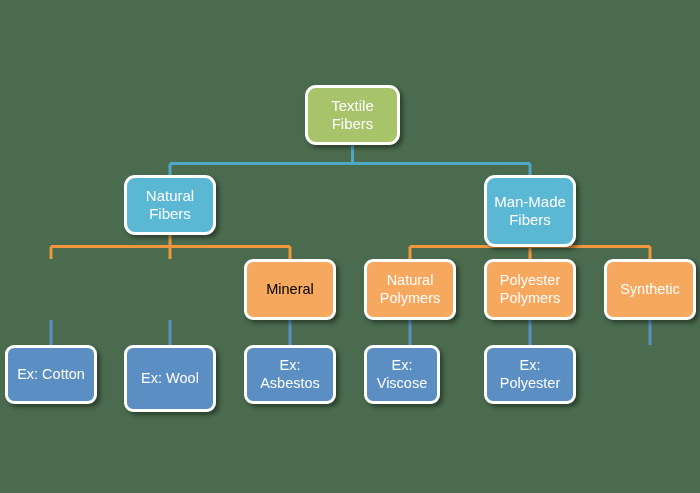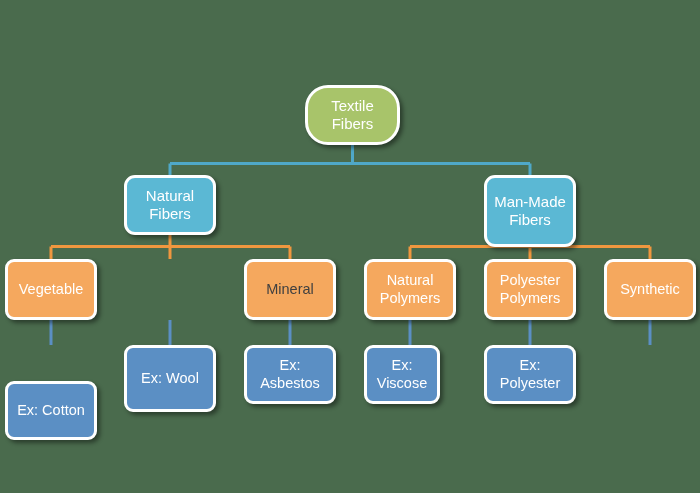--- a/index.html
+++ b/index.html
@@ -46,21 +46,21 @@
     color: #ffffff;
     line-height: 1.18;
     box-shadow: 3px 3px 4px rgba(0, 0, 0, 0.42);
     padding: 2px 4px;
     white-space: pre-line;
   }
 
   .node-root {
     background: #a8c46a;
     font-size: 15px;
-    border-radius: 23px;
+    border-radius: 11px;
   }
 
   .node-l2 {
     background: #5bb8d4;
     font-size: 15px;
     border-radius: 11px;
   }
 
   .node-l3 {
     background: #f5a85e;
@@ -113,29 +113,28 @@
   </svg>
 
   <div class="node node-root" style="left: 305px; top: 85px; width: 95px; height: 60px; background: rgb(168, 196, 106); border-color: rgb(255, 255, 255); color: rgb(255, 255, 255);">Textile
 Fibers</div>
 
   <div class="node node-l2" style="left: 124px; top: 175px; width: 92px; height: 60px; background: rgb(91, 184, 212); border-color: rgb(255, 255, 255); color: rgb(255, 255, 255);">Natural
 Fibers</div>
   <div class="node node-l2" style="left: 484px; top: 175px; width: 92px; height: 72px; background: rgb(91, 184, 212); border-color: rgb(255, 255, 255); color: rgb(255, 255, 255);">Man-Made
 Fibers</div>
 
-  <div class="node node-l3" style="left: 5px; top: 259px; width: 92px; height: 61px; background: rgb(245, 168, 94); border-color: rgb(255, 255, 255); color: rgb(255, 255, 255);">Vegetable</div>
-  <div class="node node-l3" style="left: 244px; top: 259px; width: 92px; height: 61px; background: rgb(245, 168, 94); border-color: rgb(255, 255, 255); color: #404040;">Mineral</div>
+  <div class="node node-l3" style="left: 244px; top: 259px; width: 92px; height: 61px; background: rgb(245, 168, 94); border-color: rgb(255, 255, 255); color: #000000;">Mineral</div>
   <div class="node node-l3" style="left: 364px; top: 259px; width: 92px; height: 61px; background: rgb(245, 168, 94); border-color: rgb(255, 255, 255); color: rgb(255, 255, 255);">Natural
 Polymers</div>
   <div class="node node-l3" style="left: 484px; top: 259px; width: 92px; height: 61px; background: rgb(245, 168, 94); border-color: rgb(255, 255, 255); color: rgb(255, 255, 255);">Polyester
 Polymers</div>
   <div class="node node-l3" style="left: 604px; top: 259px; width: 92px; height: 61px; background: rgb(245, 168, 94); border-color: rgb(255, 255, 255); color: rgb(255, 255, 255);">Synthetic</div>
 
-  <div class="node node-l4" style="left: 5px; top: 345px; width: 92px; height: 59px; background: rgb(91, 143, 196); border-color: rgb(255, 255, 255); color: rgb(255, 255, 255); margin-top: 36px;">Ex: Cotton</div>
+  <div class="node node-l4" style="left: 5px; top: 345px; width: 92px; height: 59px; background: rgb(91, 143, 196); border-color: rgb(255, 255, 255); color: rgb(255, 255, 255);">Ex: Cotton</div>
   <div class="node node-l4" style="left: 124px; top: 345px; width: 92px; height: 67px; background: rgb(91, 143, 196); border-color: rgb(255, 255, 255); color: rgb(255, 255, 255);">Ex: Wool</div>
   <div class="node node-l4" style="left: 244px; top: 345px; width: 92px; height: 59px; background: rgb(91, 143, 196); border-color: rgb(255, 255, 255); color: rgb(255, 255, 255);">Ex:
 Asbestos</div>
   <div class="node node-l4" style="left: 364px; top: 345px; width: 76px; height: 59px; background: rgb(91, 143, 196); border-color: rgb(255, 255, 255); color: rgb(255, 255, 255);">Ex: Viscose</div>
   <div class="node node-l4" style="left: 484px; top: 345px; width: 92px; height: 59px; background: rgb(91, 143, 196); border-color: rgb(255, 255, 255); color: rgb(255, 255, 255);">Ex:
 Polyester</div>
 
 </div>
 
 </body></html>

